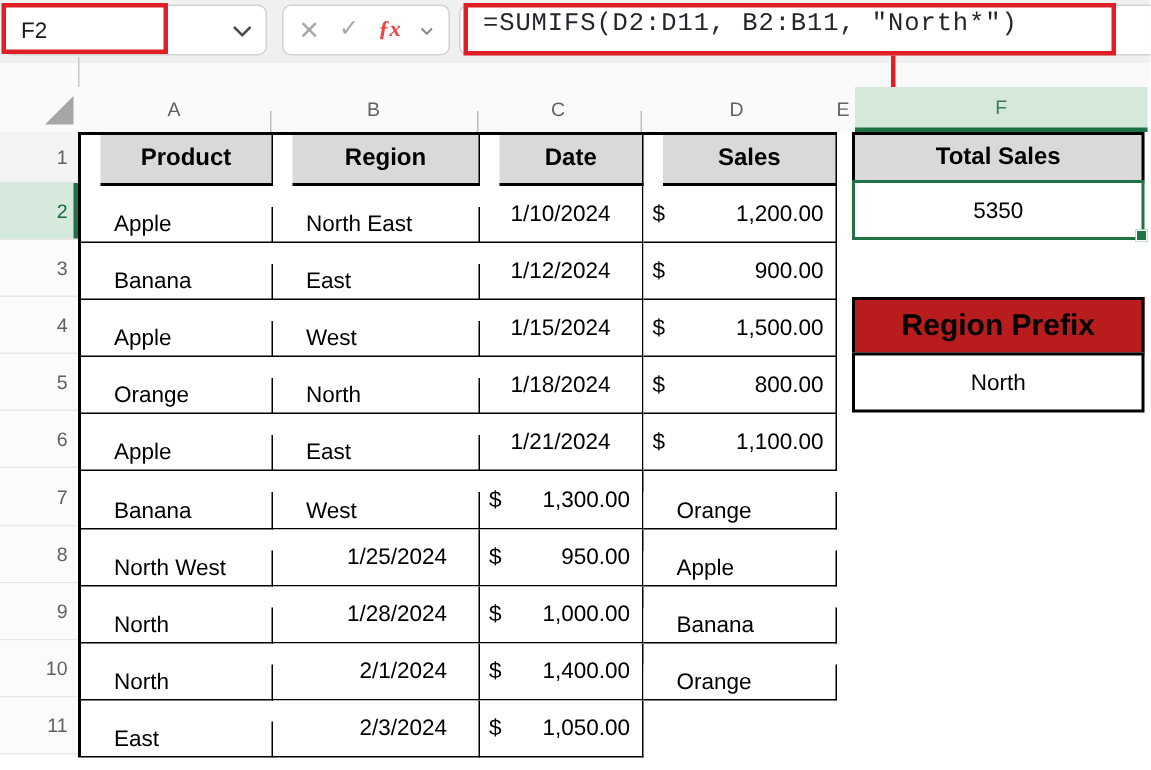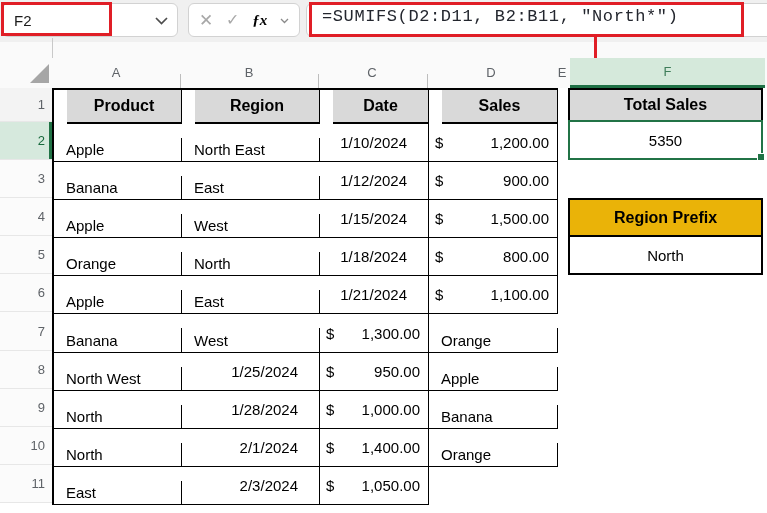--- a/index.html
+++ b/index.html
@@ -19,21 +19,21 @@
 
   .red-rect { position:absolute; border:3px solid #e01e26; background:transparent; }
   .red-namebox { left:1px; top:2px; width:111px; height:34px; }
   .red-formula { left:309px; top:2px; width:435px; height:35px; }
 
   .btn-group { position:absolute; left:188px; top:3px; width:112px; height:34px; background:#fff;
                border:1px solid #d2d2d2; border-radius:6px; display:flex; align-items:center;
                justify-content:space-between; padding:0 10px; }
   .icon-x   { color:#a8a8a8; font-size:17px; line-height:1; }
   .icon-chk { color:#a8a8a8; font-size:16px; line-height:1; }
-  .icon-fx  { color:#000000; font-size:15px; font-style:italic; font-family:"Liberation Serif", serif; font-weight:bold; }
+  .icon-fx  { color:#ef4444; font-size:15px; font-style:italic; font-family:"Liberation Serif", serif; font-weight:bold; }
   .icon-small-chevron { margin-top:2px; }
 
   .formula-bar { position:absolute; left:306px; top:3px; width:470px; height:34px; background:#fff;
                  border:1px solid #d2d2d2; border-radius:6px 0 0 6px; }
   .formula-text { position:absolute; left:322px; top:7px; font-family:"Liberation Mono","DejaVu Sans Mono",monospace;
                   font-size:17px; letter-spacing:0.6px; color:#23262e; white-space:pre; }
 
   .divider-v { position:absolute; left:52px; top:38px; width:1px; height:20px; background:#c9c9c9; }
 
   
@@ -64,30 +64,30 @@
 
   
   .data-table { position:absolute; left:52px; top:88px;
                 display:grid; grid-template-columns:128px 138px 109px 129px;
                 grid-template-rows:34px repeat(10, 38.1px);
                 border-top:2px solid #000; border-left:2px solid #000; background:#fff; }
   .cell { border-right:1.7px solid #000; border-bottom:1.7px solid #000; font-size:15px; color:#000;
           display:flex; align-items:center; background:#fff; overflow:hidden; }
   .cell.hdr { background:#d9d9d9; font-weight:bold; font-size:16px; justify-content:center;
               border-bottom:2px solid #000;margin-left:13px; }
-  .cell.txt { padding-left:12px;margin-top:14px; }
+  .cell.txt { padding-left:22px;margin-top:14px; }
   .cell.date { justify-content:flex-end; padding-right:21px; }
   .cell.money { justify-content:space-between; padding:0 8px 0 6px; }
 
   
   .f-box { position:absolute; left:568px; width:195px; text-align:center; display:flex;
            align-items:center; justify-content:center; }
   .f-total-label  { top:88px;  height:34px; background:#d9d9d9; border:2px solid #000; font-weight:bold; font-size:16px; }
   .f-total-value  { top:120px; height:40px; background:#fff; border:2.5px solid #217346; font-size:15px; }
-  .f-prefix-label { top:198px; height:39px; background:#eab308; border:2px solid #000; font-weight:bold; font-size:16px; }
+  .f-prefix-label { top:198px; height:39px; background:#b91c1c; border:2px solid #000; font-weight:bold; font-size:20px; }
   .f-prefix-value { top:235px; height:40px; background:#fff; border:2px solid #000; font-size:15px; }
   .fill-handle { position:absolute; left:757px; top:153px; width:8px; height:8px;
                  background:#217346; border:1px solid #fff; }
 </style>
 </head>
 <body>
 
 <div id="stage">
 
   <div class="toolbar-bg"></div>

